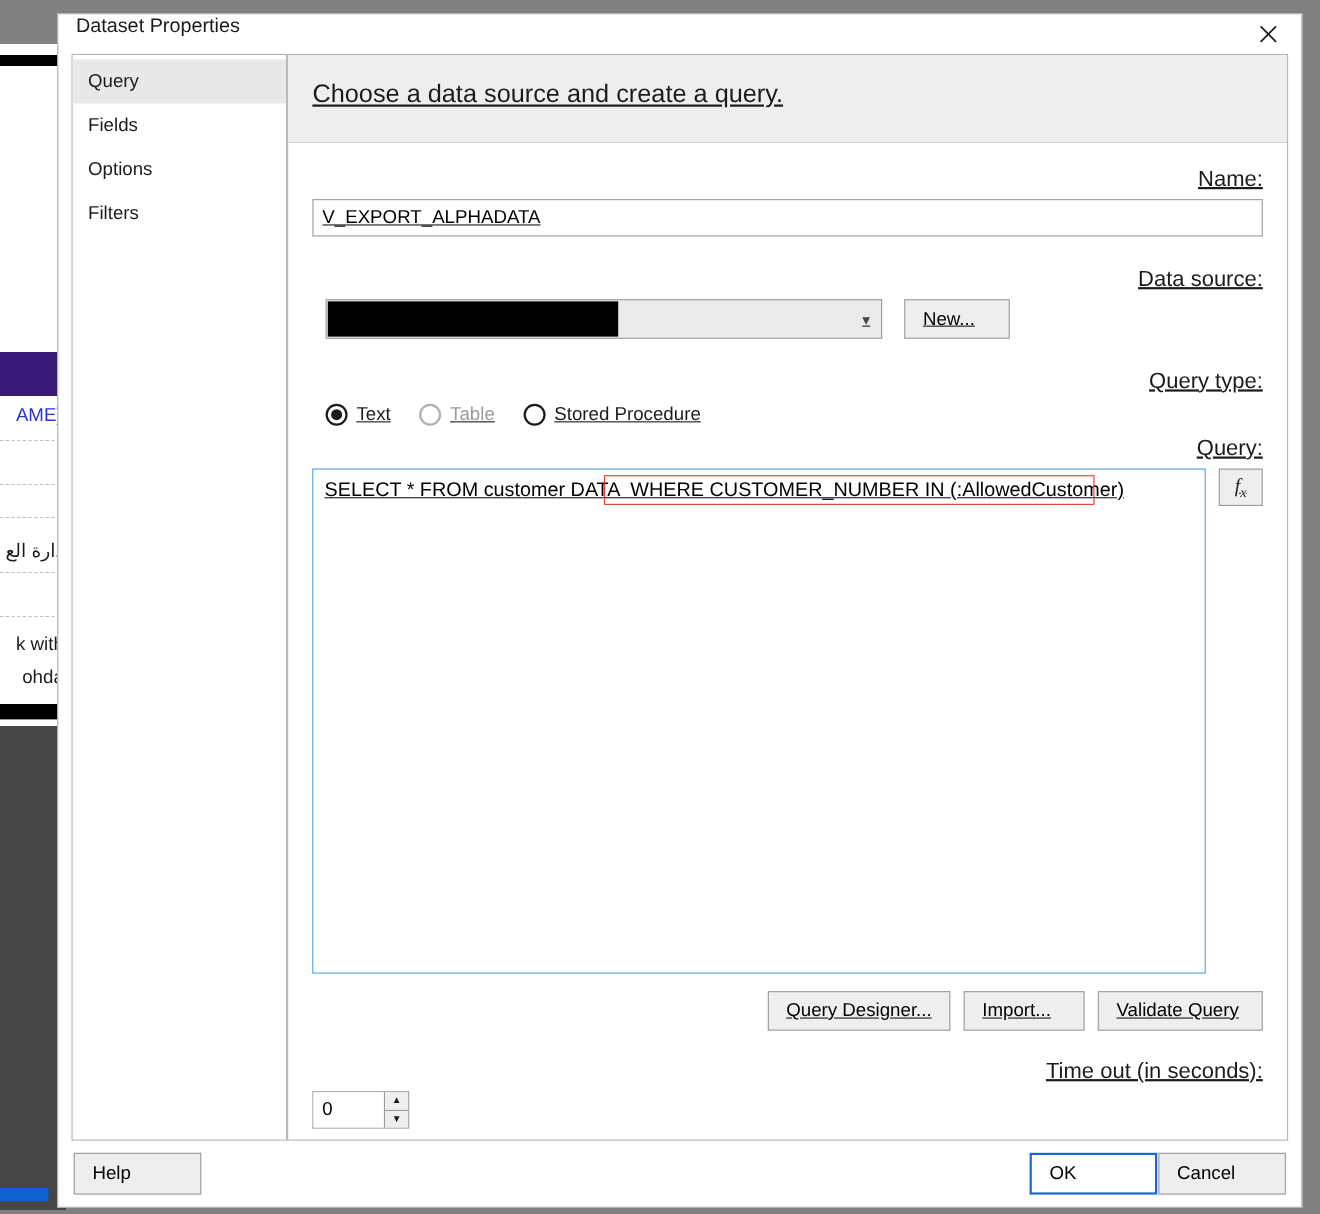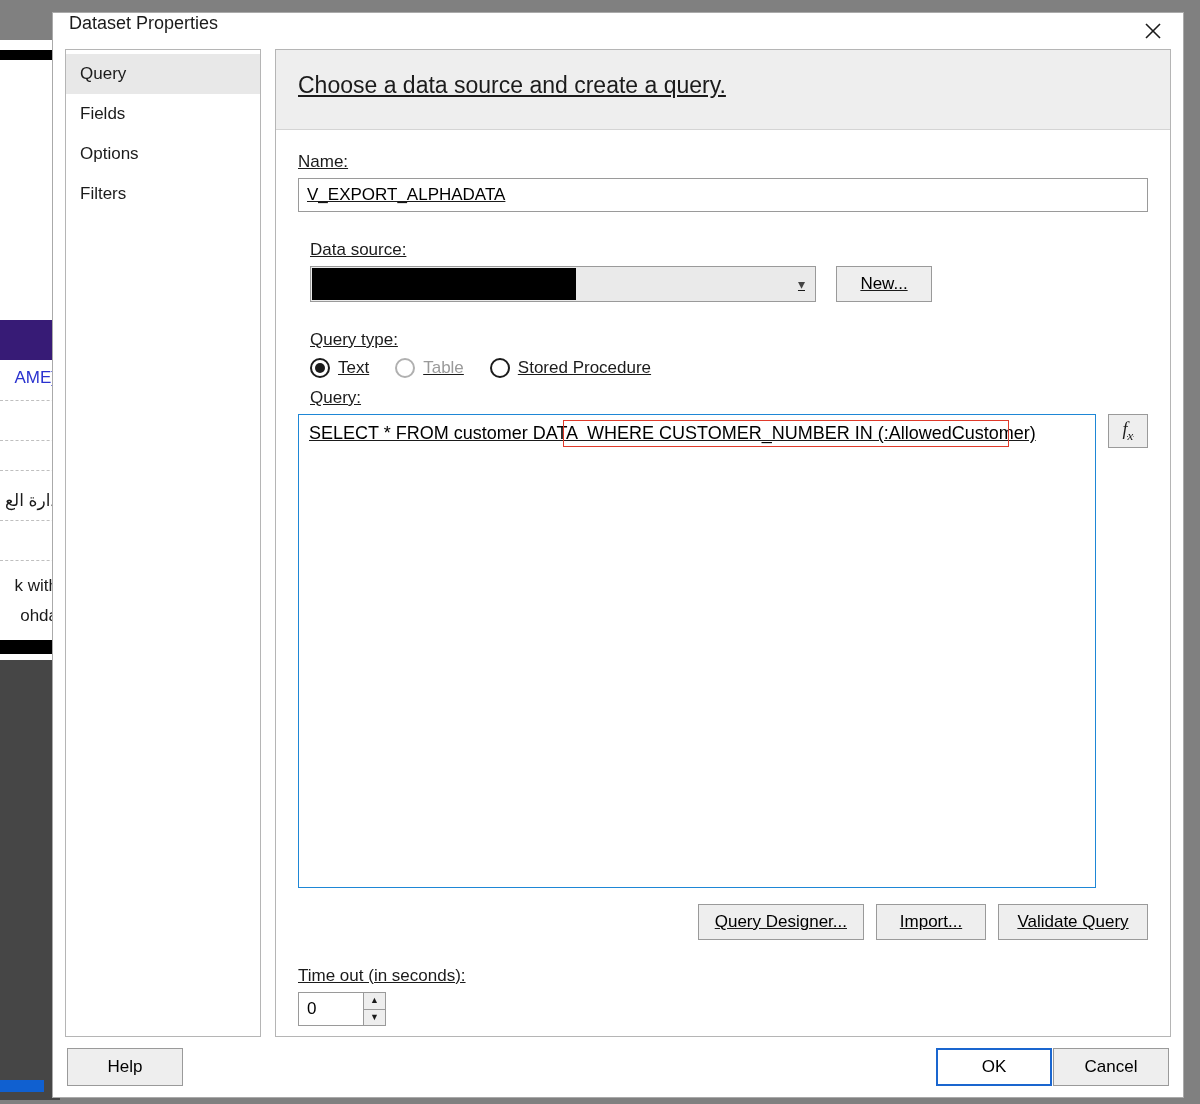--- a/index.html
+++ b/index.html
@@ -53,21 +53,20 @@
     width: 40px; height: 36px;
     display:flex; align-items:center; justify-content:center;
     font-size: 20px;
   }
   .close-btn svg { stroke:#1b1b1b; stroke-width:1.6; }
 
   .body-wrap {
     flex:1;
     padding: 0 12px 0 12px;
     display:flex;
-    gap: 14px;
     min-height:0;
   }
 
   
   .nav-panel {
     width: 196px;
     border: 1px solid #b5b5b5;
     background:#fff;
     padding-top:4px;
   }
@@ -95,21 +94,21 @@
     padding: 22px 22px 30px 22px;
     font-size: 23px;
   }
   .content-body {
     padding: 16px 22px 10px 22px;
     display:flex; flex-direction:column;
     flex:1;
     min-height:0;
   }
 
-  .fld-label { font-size:17px; margin-bottom:6px; margin-top:6px; }
+  .fld-label { font-size:20px; margin-bottom:6px; margin-top:6px;text-align:right; }
   .txt-input {
     width:100%;
     height:34px;
     border:1px solid #9a9a9a;
     padding: 4px 8px;
     font-size:17px;
     font-family: inherit;
   }
   .row-ds { display:flex; gap:20px; align-items:flex-start; margin-top:4px;}
   .select-box {
@@ -124,21 +123,21 @@
     position:absolute; left:1px; top:1px; width:264px; height:32px; background:#000;
   }
   .select-box .chev { font-size:14px; color:#444; }
   .btn {
     height:36px;
     min-width:96px;
     border:1px solid #9a9a9a;
     background:#eeeeee;
     padding: 0 16px;
     font-size:17px;
-    display:inline-flex; align-items:center; justify-content:center;
+    display:inline-flex; align-items:center; 
     font-family: inherit;
   }
 
   .qtype-row { display:flex; gap:26px; align-items:center; margin:8px 0 8px 0; }
   .radio {
     display:flex; align-items:center; gap:8px; font-size:17px;
   }
   .radio .circ {
     width:20px; height:20px; border-radius:50%;
     border:2px solid #1b1b1b;

